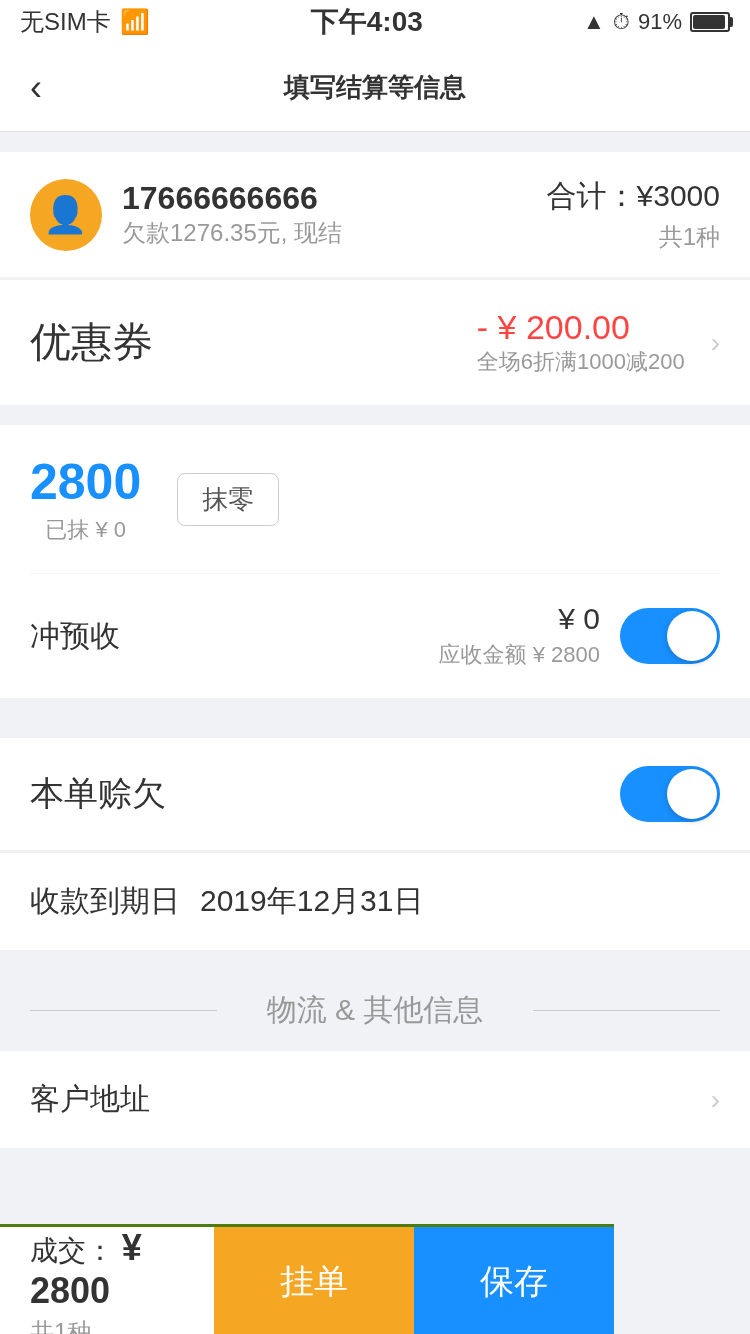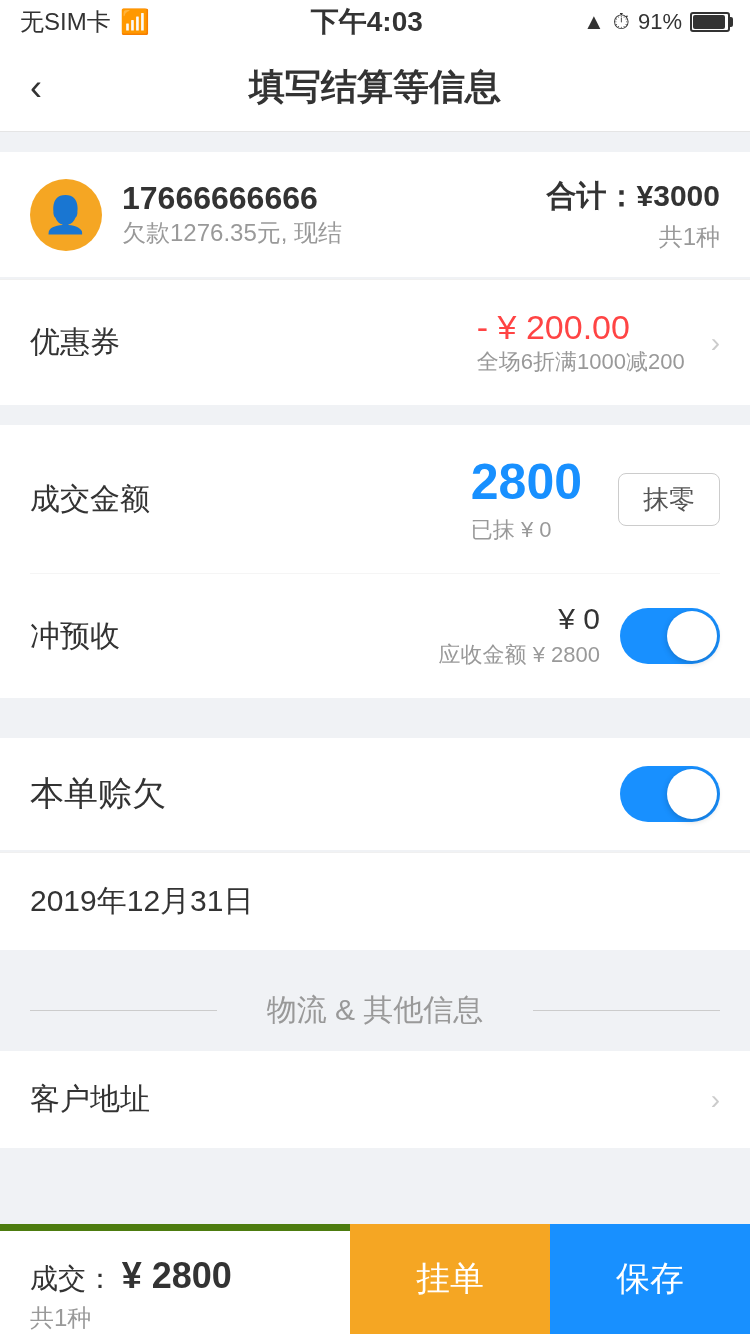--- a/index.html
+++ b/index.html
@@ -54,21 +54,21 @@
       border-bottom: 1px solid #e5e5e5;
     }
     .nav-back {
       position: absolute;
       left: 30px;
       font-size: 36px;
       color: #333;
       cursor: pointer;
     }
     .nav-title {
-      font-size: 36px;
+      font-size: 26px;
       font-weight: 600;
       color: #333;
     }
 
     
     .card-section {
       background: #fff;
       margin: 20px 0 0 0;
       padding: 24px 30px;
       display: flex;
@@ -88,34 +88,34 @@
       display: flex;
       align-items: center;
       justify-content: center;
       color: #fff;
       font-size: 36px;
     }
     .user-info {}
     .user-phone { font-size: 32px; font-weight: 600; color: #333; }
     .user-debt { font-size: 24px; color: #999; }
     .card-right { text-align: right; }
-    .total-amount { font-size: 30px; font-weight: 700; color: #333; }
+    .total-amount { font-size: 30px; font-weight: 400; color: #333; }
     .total-count { font-size: 24px; color: #999; margin-top: 4px; }
 
     
     .coupon-section {
       background: #fff;
       margin-top: 2px;
       padding: 28px 30px;
       display: flex;
       align-items: center;
       justify-content: space-between;
       border-top: 1px solid #f0f0f0;
     }
-    .coupon-label { font-size: 30px; color: #333; }
+    .coupon-label { font-size: 41px; color: #333; }
     .coupon-right { display: flex; align-items: center; gap: 26px; }
     .coupon-discount { font-size: 34px; color: #ff4444; font-weight: 500; }
     .coupon-desc { font-size: 22px; color: #999; }
     .arrow-icon { font-size: 28px; color: #ccc; }
 
     
     .separator {
       height: 20px;
       background: #f0f2f5;
     }
@@ -129,21 +129,21 @@
       display: flex;
       align-items: center;
       justify-content: space-between;
       padding: 28px 0;
       border-bottom: 1px solid #f5f5f5;
     }
     .amount-row:last-child { border-bottom: none; }
     .row-label { font-size: 30px; color: #333; }
     .row-right { display: flex; align-items: center; gap: 36px; }
     .amount-value { font-size: 50px; color: #1890ff; font-weight: 600; }
-    .amount-sub { font-size: 22px; color: #999; text-align: left; margin-top: 4px; }
+    .amount-sub { font-size: 22px; color: #999; text-align: center; margin-top: 4px; }
     .round-btn {
       border: 1px solid #ccc;
       border-radius: 8px;
       padding: 8px 24px;
       font-size: 26px;
       color: #555;
       background: #fff;
       cursor: pointer;
     }
 
@@ -238,26 +238,26 @@
     .empty-space {
       height: 160px;
       background: #f0f2f5;
     }
 
     
     .bottom-bar {
       position: fixed;
       bottom: 0;
       left: 0;
-      width: 750px;
+      width: 614px;
       height: 110px;
       background: #fff;
       display: flex;
-      align-items: flex-end;
-      border-top: 7px solid #4d7c0f;
+      align-items: flex-start;
+      border-top: 3px solid #4d7c0f;
     }
     .bottom-info {
       flex: 1;
       padding: 0 30px;
     }
     .bottom-deal { font-size: 28px; color: #333; }
     .bottom-deal-amount { font-size: 36px; font-weight: 600; color: #333; }
     .bottom-count { font-size: 24px; color: #999; margin-top: 4px; }
     .bottom-btn-hold {
       width: 200px;
@@ -333,21 +333,20 @@
     </div>
     <span class="arrow-icon">›</span>
   </div>
 </div>
 
 <div class="separator"></div>
 
 <div class="amount-section">
 
   <div class="amount-row">
-    <span class="row-label">成交金额</span>
     <div class="row-right">
       <div>
         <div class="amount-value">2800</div>
         <div class="amount-sub">已抹  ¥ 0</div>
       </div>
       <button class="round-btn">抹零</button>
     </div>
   </div>
 
   <div class="prepay-row">
@@ -368,20 +367,21 @@
 
 <div class="debt-section">
   <span class="debt-label">本单赊欠</span>
   <div class="toggle">
     <div class="toggle-knob"></div>
   </div>
 </div>
 
 <div class="duedate-section">
   <div class="duedate-row">
+    <span class="duedate-label">收款到期日</span>
     <span class="duedate-value">2019年12月31日</span>
   </div>
 </div>
 
 <div class="logistics-divider">
   <div class="logistics-divider-line">
     <div class="div-line"></div>
     <span class="div-text">物流 &amp; 其他信息</span>
     <div class="div-line"></div>
   </div>

